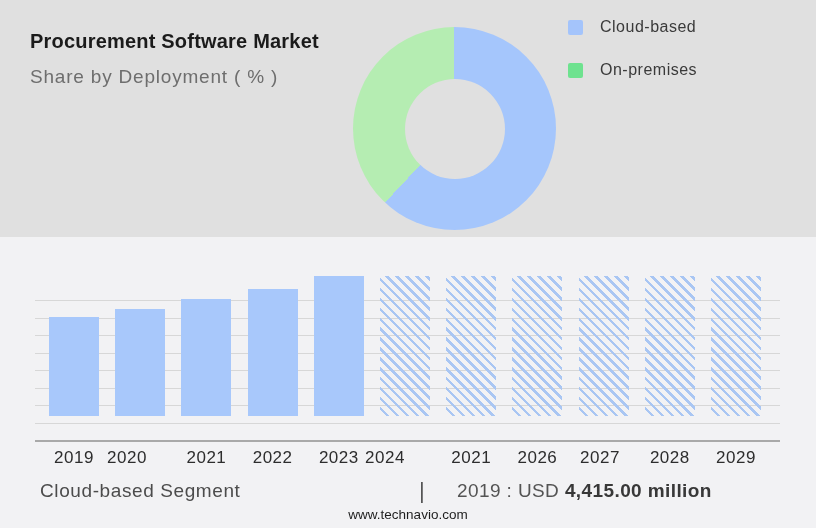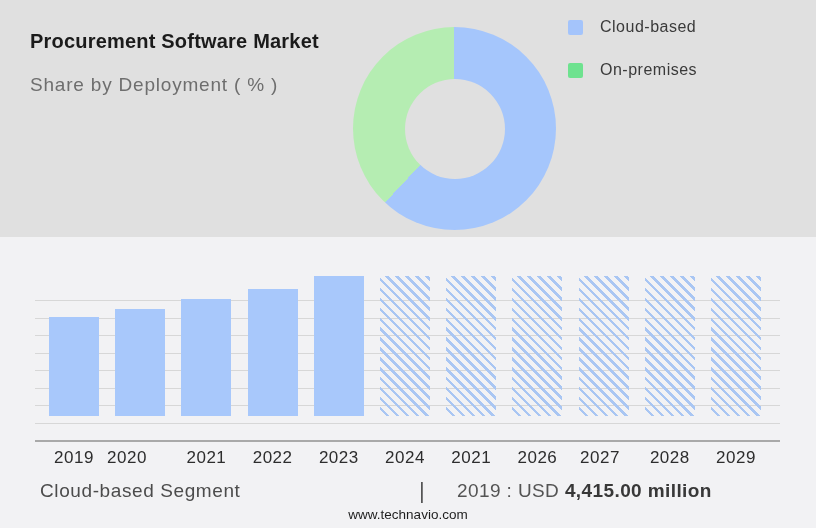--- a/index.html
+++ b/index.html
@@ -3,21 +3,21 @@
 <meta charset="utf-8">
 <style>
   html,body{margin:0;padding:0;width:816px;height:528px;overflow:hidden;
     font-family:"Liberation Sans",sans-serif;background:#f2f2f4;}
   .page{position:relative;width:816px;height:528px;}
 
   
   .top-panel{position:absolute;left:0;top:0;width:816px;height:237px;background:#e0e0e0;}
   .title-block{position:absolute;left:30px;top:30px;}
   .title{font-size:20px;font-weight:700;color:#1b1b1b;letter-spacing:.2px;}
-  .subtitle{margin-top:21px;font-size:19px;font-weight:400;color:#6e6e6e;letter-spacing:.8px;}
+  .subtitle{margin-top:13px;font-size:19px;font-weight:400;color:#6e6e6e;letter-spacing:.8px;}
 
   .donut{position:absolute;left:353px;top:27px;width:203px;height:203px;border-radius:50%;}
   .donut::after{content:"";position:absolute;left:51.5px;top:51.5px;width:100px;height:100px;
     border-radius:50%;background:#e0e0e0;}
 
   .legend{position:absolute;left:568px;top:17px;}
   .legend-row{display:flex;align-items:center;height:20px;margin-bottom:23px;}
   .legend-swatch{width:15px;height:15px;border-radius:2px;margin-right:17px;flex:0 0 auto;}
   .legend-label{font-size:16px;color:#3a3a3a;letter-spacing:.5px;}
 
@@ -81,21 +81,21 @@
         <div class="xlabel" style="left: 39px;">2019</div>
         <div class="bar solid" style="left: 80.2px; height: 107px;"></div>
         <div class="xlabel" style="left: 92px;">2020</div>
         <div class="bar solid" style="left: 146.4px; height: 117px;"></div>
         <div class="xlabel" style="left: 171.4px; text-align: right;">2021</div>
         <div class="bar solid" style="left: 212.6px; height: 127px;"></div>
         <div class="xlabel" style="left: 237.6px;">2022</div>
         <div class="bar solid" style="left: 278.8px; height: 140px;"></div>
         <div class="xlabel" style="left: 303.8px;">2023</div>
         <div class="bar hatched" style="left: 345px; height: 140px;"></div>
-        <div class="xlabel" style="left: 370px;">2024</div>
+        <div class="xlabel" style="left: 350px;">2024</div>
         <div class="bar hatched" style="left: 411.2px; height: 140px;"></div>
         <div class="xlabel" style="left: 436.2px;">2021</div>
         <div class="bar hatched" style="left: 477.4px; height: 140px;"></div>
         <div class="xlabel" style="left: 502.4px;">2026</div>
         <div class="bar hatched" style="left: 543.6px; height: 140px;"></div>
         <div class="xlabel" style="left: 565px;">2027</div>
         <div class="bar hatched" style="left: 609.8px; height: 140px;"></div>
         <div class="xlabel" style="left: 634.8px;">2028</div>
         <div class="bar hatched" style="left: 676px; height: 140px;"></div>
         <div class="xlabel" style="left: 701px;">2029</div>

